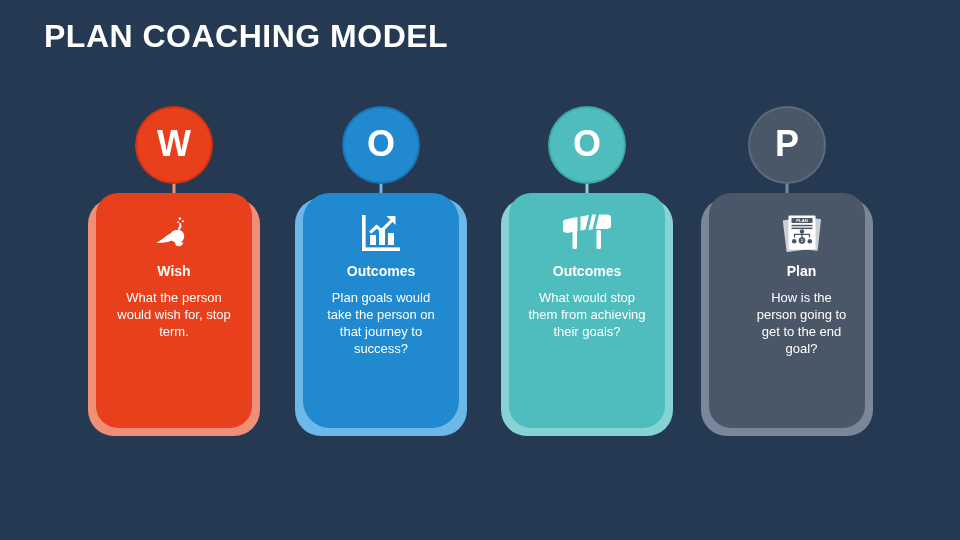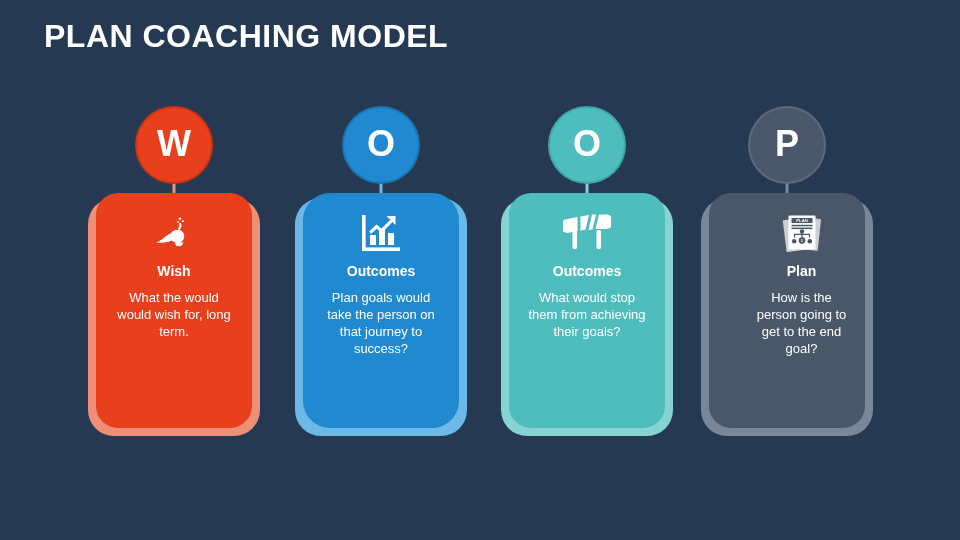--- a/index.html
+++ b/index.html
@@ -138,21 +138,21 @@
             <path d="M31.4 9.4 c0.9 0.2 0.8 1.3 0.1 1.6 c-0.7 0.3 -1.6 0.1 -1.6 -0.6 c0 -0.7 0.7 -1.2 1.5 -1.0z"></path>
             <path d="M26.5 10.2 c0.9 0.2 0.8 1.3 0.1 1.6 c-0.7 0.3 -1.6 0.1 -1.6 -0.6 c0 -0.7 0.7 -1.2 1.5 -1.0z"></path>
             <path d="M29.0 12.0 c1.1 2.8 0.3 5.2 -1.6 7.2 l-1.7 -1.5 c1.6 -1.7 2.1 -3.4 1.3 -5.5z"></path>
             <path d="M26.0 19.0 c3.6 0 6.2 2.7 6.2 6.3 c0 3.4 -2.4 6.2 -5.9 6.4 l0.2 3.1 l-2.6 0 l-0.2 -3.3 c-3.2 -0.5 -5.4 -3.1 -5.4 -6.2 c0 -3.6 2.8 -6.3 6.4 -6.3 l1.3 0z"></path>
             <path d="M20.0 21.5 l0.8 7.4 c0 0 -3.0 1.6 -7.0 2.3 c-4.3 0.8 -9.4 0.8 -9.4 0.8 c0 0 4.8 -3.1 8.0 -5.6 c3.2 -2.5 7.6 -4.9 7.6 -4.9z"></path>
             <path d="M23.0 31.2 l8.2 0 c-0.4 2.4 -1.9 4.0 -4.1 4.0 c-2.3 0 -3.8 -1.6 -4.1 -4.0z"></path>
           </g>
         </svg>
       </div>
       <div class="card-title">Wish</div>
-      <div class="card-desc">What the would would wish for, long term.</div>
+      <div class="card-desc">What the person would wish for, stop term.</div>
     </div>
   </div>
 
   <div class="column" style="left:291px;">
     <div class="connector" style="background:#6cb8e8;"></div>
     <div class="badge" style="background:#2089d0;box-shadow:0 0 0 2px #1a74b3;">
       <span class="badge-letter">O</span>
     </div>
     <div class="card-backdrop" style="background:#6cb8e8;"></div>
     <div class="card" style="background:#2089d0;border-radius:27px;">

